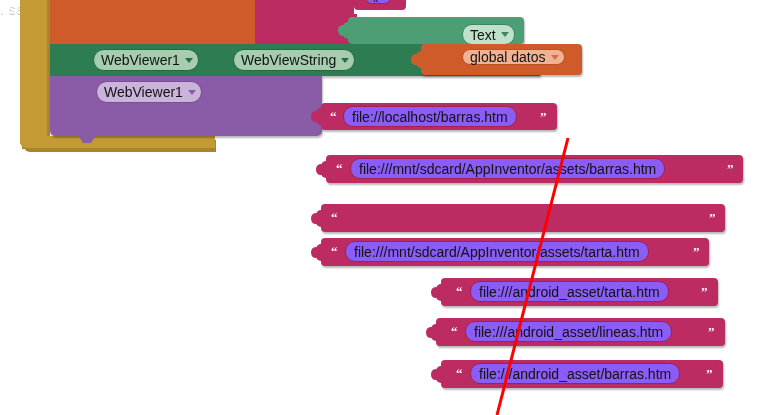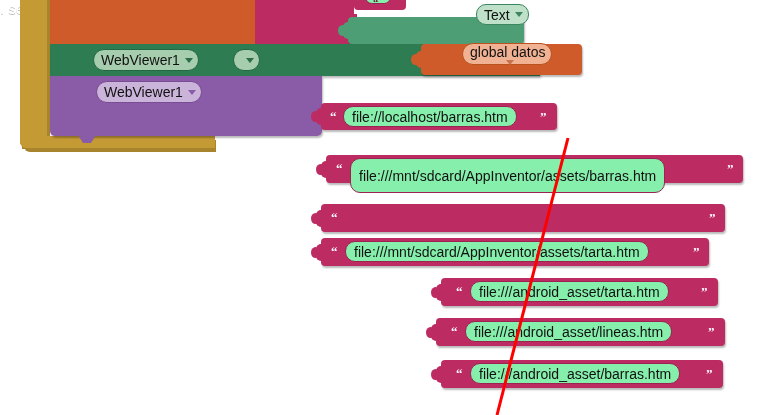--- a/index.html
+++ b/index.html
@@ -31,21 +31,21 @@
 
   
   .gold-body{background:#C49A35;}
   .gold-shadow{background:#A8842C;}
 
   
   .orange{background:#CF5B2B;}
   .orange-in{background:#F0B293;border:1px solid #B8521F;}
   
   .magenta{background:#BC2B62;}
-  .magenta-in{background:#86efac;border:1px solid #9B2351;}
+  .magenta-in{background:#8b5cf6;border:1px solid #9B2351;}
   
   .green{background:#2E7D52;}
   .green-in{background:#A7CDAF;border:1px solid #246843;}
   
   .lgreen{background:#4E9E75;}
   .lgreen-in{background:#BFE0C9;border:1px solid #3C8560;}
   
   .purple{background:#8A5BA6;}
   .purple-in{background:#CBB4DA;border:1px solid #7A4C95;}
 
@@ -97,49 +97,50 @@
   <div class="blk magenta-in" style="left:365px;top:-10px;width:26px;height:14px;border-radius:0 0 7px 7px;"></div>
   <span class="quote" style="left:373px;top:-3px;font-size:11px;color:#6b1536;">“</span>
   
   <div class="blk magenta" style="left:345px;top:14px;width:12px;height:30px;"></div>
 
   
   <div class="blk lgreen shadow" style="left:348px;top:17px;width:176px;height:27px;border-radius:4px;"></div>
   <div class="plug lgreen" style="left:343px;top:22px;"></div>
 
   <span class="lbl wtxt" style="left:450px;top:25px;font-size:14px;">.</span>
-  <div class="field lgreen-in" style="left:462px;top:4px;height:21px;border-radius:10px;margin-left:14px;">
+  <div class="field lgreen-in" style="left:462px;top:24px;height:21px;border-radius:10px;">
     <span class="ftxt">Text</span>
     <span class="caret" style="border-top:5px solid #3C8560;"></span>
   </div>
 
   
   <div class="blk green shadow" style="left:50px;top:44px;width:490px;height:32px;"></div>
   
   <div class="blk green" style="left:78px;top:44px;width:18px;height:7px;
               clip-path:polygon(0 0,100% 0,72% 100%,28% 100%);"></div>
 
   <span class="lbl wtxt" style="left:60px;top:53px;">set</span>
   <div class="field green-in" style="left:93px;top:49px;height:22px;border-radius:11px;">
     <span class="ftxt">WebViewer1</span>
     <span class="caret" style="border-top:5px solid #2d6b49;"></span>
   </div>
   <span class="lbl wtxt" style="left:222px;top:53px;">.</span>
   <div class="field green-in" style="left:233px;top:49px;height:22px;border-radius:11px;">
+    <span class="ftxt">WebViewString</span>
     <span class="caret" style="border-top:5px solid #2d6b49;"></span>
   </div>
   <span class="lbl wtxt" style="left:385px;top:53px;">to</span>
   
   <div class="socket" style="left:413px;top:51px;background:#2E7D52;"></div>
 
   
   <div class="blk orange shadow" style="left:421px;top:44px;width:161px;height:31px;border-radius:4px;"></div>
   <div class="plug orange" style="left:416px;top:51px;"></div>
   <span class="lbl wtxt" style="left:431px;top:53px;">get</span>
-  <div class="field orange-in" style="left:462px;top:43px;height:22px;border-radius:11px;flex-direction:column;">
+  <div class="field orange-in" style="left:462px;top:49px;height:16px;border-radius:11px;">
     <span class="ftxt">global datos</span>
     <span class="caret" style="border-top:5px solid #C8734B;"></span>
   </div>
 
   
   <div class="blk purple shadow" style="left:50px;top:76px;width:272px;height:60px;border-radius:0 0 5px 5px;"></div>
   
   <div class="blk purple" style="left:78px;top:135px;width:18px;height:8px;
               clip-path:polygon(0 0,100% 0,72% 100%,28% 100%);"></div>
 
@@ -158,21 +159,21 @@
   <span class="quote" style="left:330px;top:110px;">“</span>
   <div class="field magenta-in" style="left:343px;top:106px;height:21px;border-radius:10px;padding:0 8px;">
     <span class="ftxt">file://localhost/barras.htm</span>
   </div>
   <span class="quote" style="left:540px;top:110px;">”</span>
 
   
   <div class="blk magenta shadow" style="left:326px;top:155px;width:417px;height:28px;border-radius:4px;"></div>
   <div class="plug magenta" style="left:321px;top:161px;"></div>
   <span class="quote" style="left:336px;top:162px;">“</span>
-  <div class="field magenta-in" style="left:350px;top:158px;height:35px;border-radius:10px;padding:0 8px;">
+  <div class="field magenta-in" style="left:350px;top:158px;height:21px;border-radius:10px;padding:0 8px;">
     <span class="ftxt">file:///mnt/sdcard/AppInventor/assets/barras.htm</span>
   </div>
   <span class="quote" style="left:727px;top:162px;">”</span>
 
   
   <div class="blk magenta shadow" style="left:321px;top:204px;width:404px;height:28px;border-radius:4px;"></div>
   <div class="plug magenta" style="left:316px;top:210px;"></div>
   <span class="quote" style="left:331px;top:211px;">“</span>
   <span class="quote" style="left:709px;top:211px;">”</span>
 

